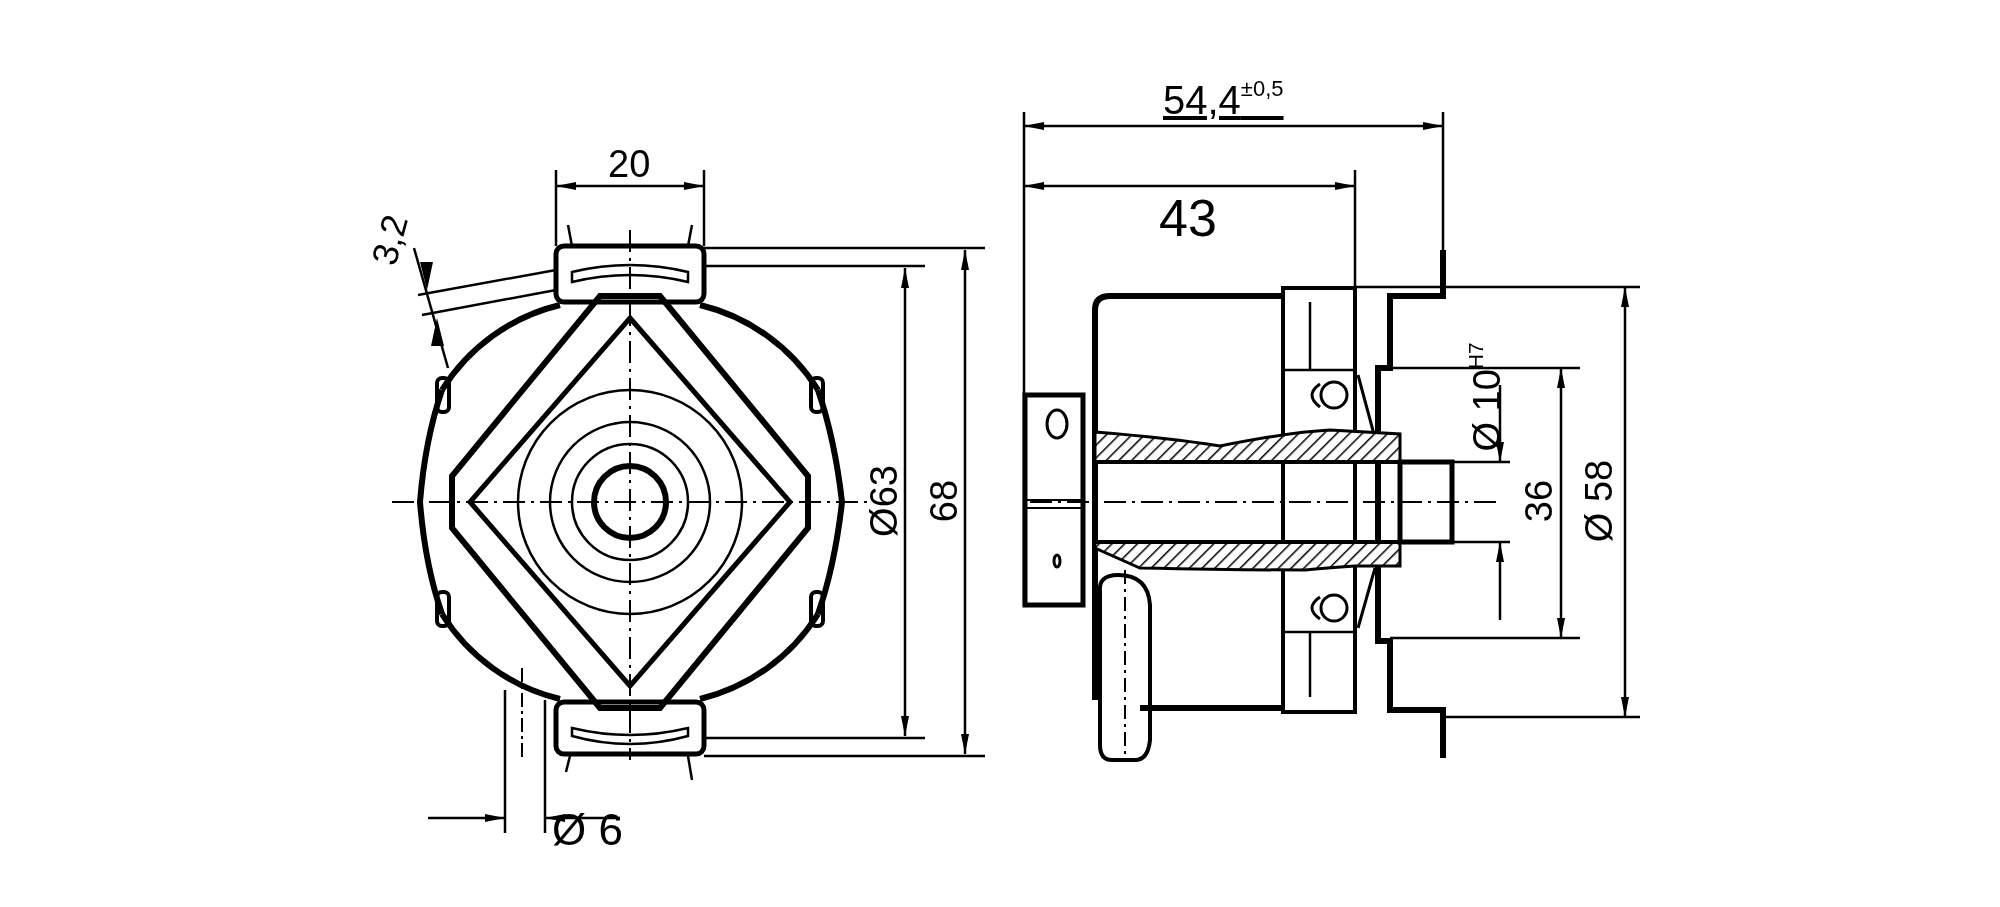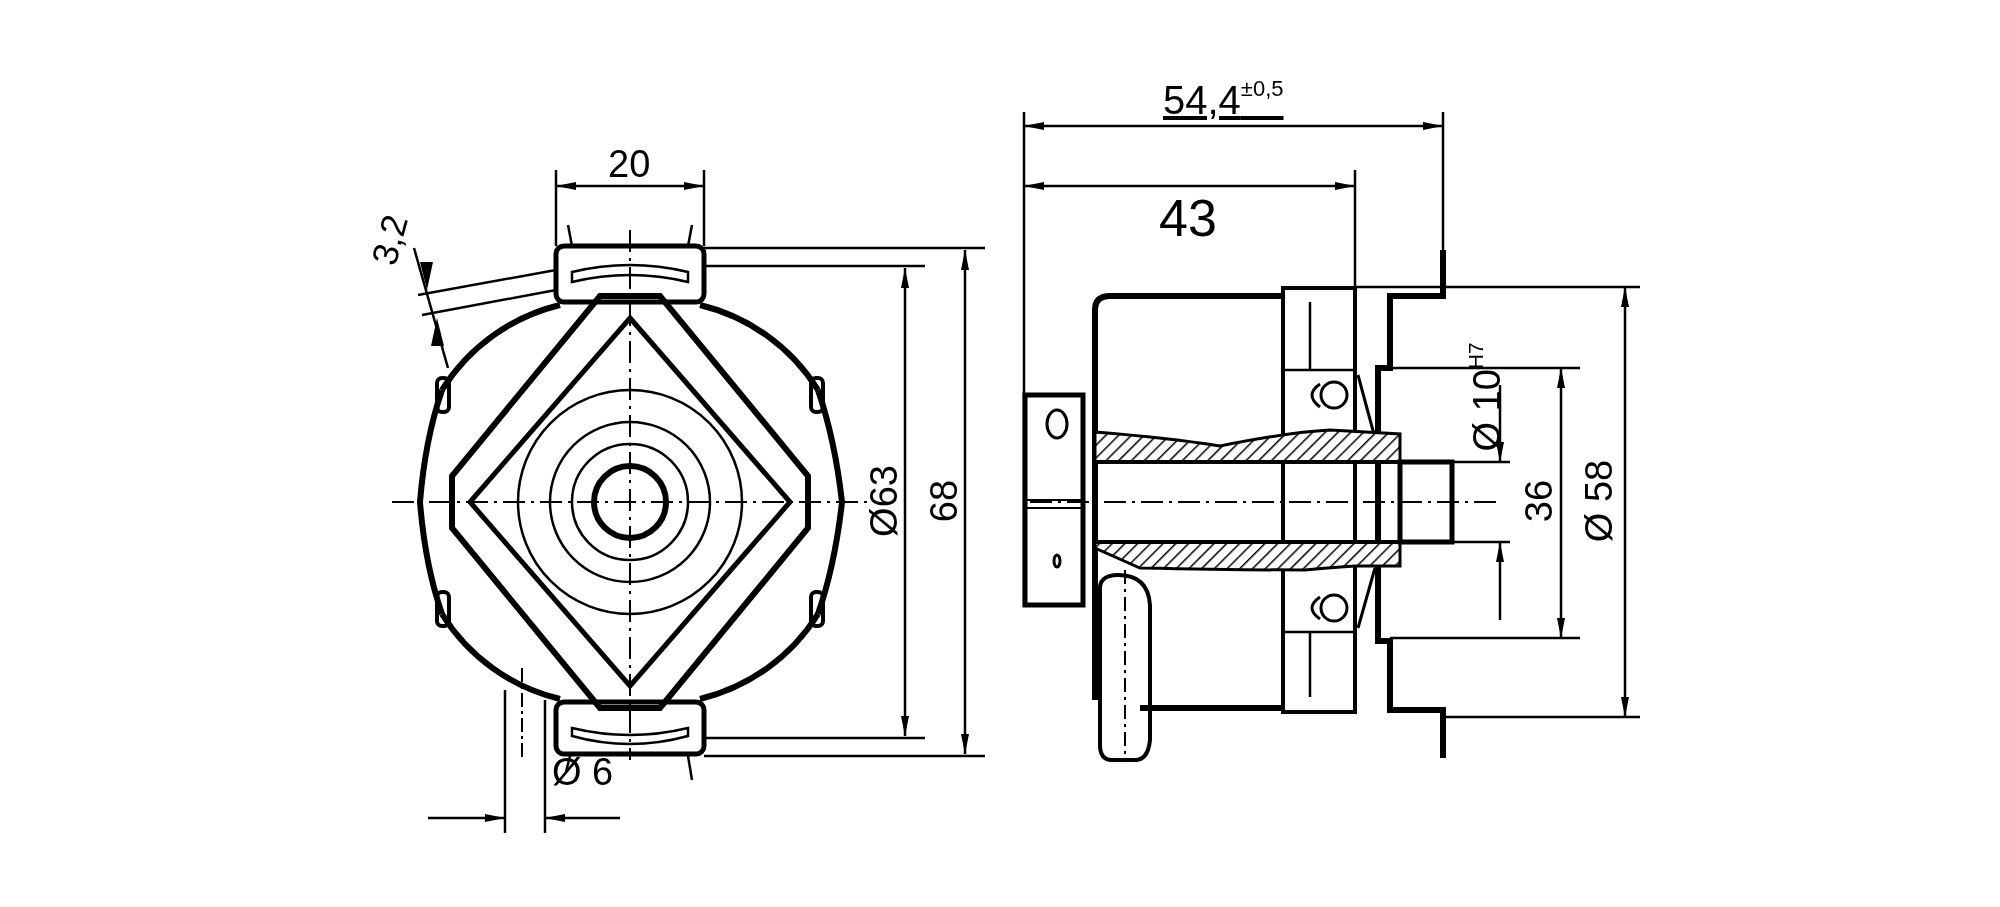--- a/index.html
+++ b/index.html
@@ -135,21 +135,21 @@
     <line x1="1561" y1="368" x2="1561" y2="638" stroke-width="2.5" marker-start="url(#arr)" marker-end="url(#arr)"></line>
 
     <line x1="1625" y1="287" x2="1625" y2="717" stroke-width="2.5" marker-start="url(#arr)" marker-end="url(#arr)"></line>
   </g>
 </svg>
 
 <div class="lbl" style="left:608px;top:145px;font-size:38px;">20</div>
 <div class="lbl rot" style="left:365px;top:222px;font-size:36px;transform:rotate(-75deg);">3,2</div>
 <div class="lbl rot" style="left:848px;top:482px;font-size:38px;">Ø63</div>
 <div class="lbl rot" style="left:923px;top:482px;font-size:38px;">68</div>
-<div class="lbl" style="left:552px;top:753px;font-size:38px;">Ø 6</div>
+<div class="lbl" style="left:552px;top:808px;font-size:44px;">Ø 6</div>
 
 <div class="lbl" style="left:1163px;top:80px;font-size:40px;text-decoration:underline;">
   <span>54,4</span><sup>±0,5</sup>
 </div>
 <div class="lbl" style="left:1159px;top:145px;font-size:52px;margin-top:47px;">43</div>
 
 <div class="lbl rot" style="left:1432px;top:378px;font-size:38px;">
   <span>Ø 10</span><sup>H7</sup>
 </div>
 <div class="lbl rot" style="left:1518px;top:482px;font-size:38px;">36</div>

